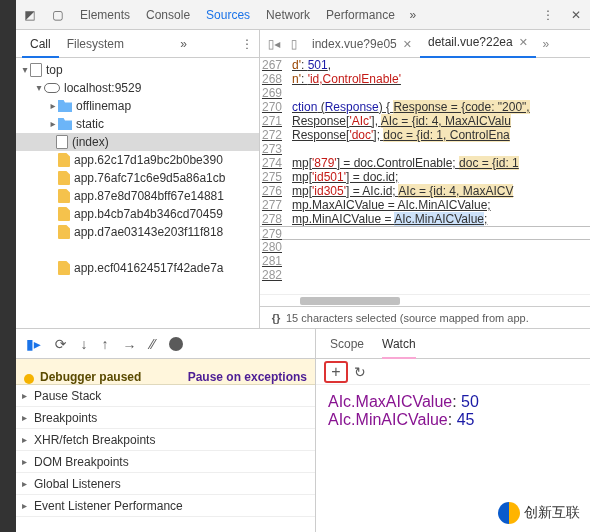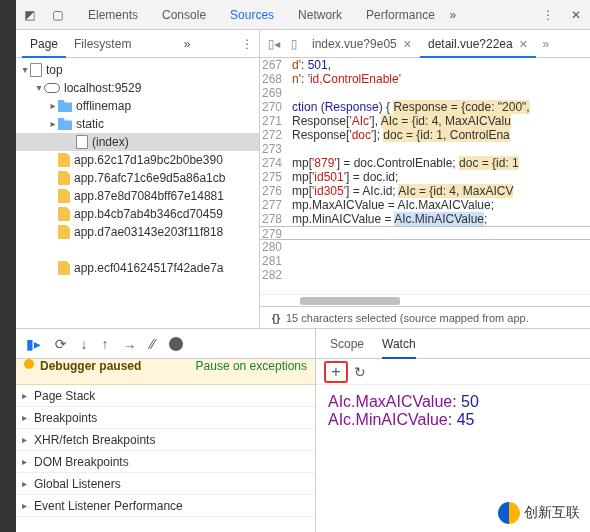--- a/index.html
+++ b/index.html
@@ -1,20 +1,20 @@
 <!DOCTYPE html>
 <html><head>
 <meta charset="utf-8">
 <style>
 * { box-sizing: border-box; margin: 0; padding: 0; font-family: 'Segoe UI', Tahoma, sans-serif; }
 body { width: 590px; height: 532px; background: #fff; color: #333; font-size: 12px; position: relative; overflow: hidden; }
 .leftbar { position: absolute; left: 0; top: 0; width: 16px; height: 100%; background: #333; }
 .top-tabs { position: absolute; left: 16px; top: 0; right: 0; height: 30px; border-bottom: 1px solid #ccc; display: flex; align-items: center; background: #f3f3f3; }
 .top-tabs .ic { width: 28px; text-align: center; color: #5a5a5a; }
-.top-tabs .tab { padding: 0 8px; height: 30px; line-height: 30px; color: #5a5a5a; margin-left: 8px; }
+.top-tabs .tab { padding: 0 8px; height: 30px; line-height: 30px; color: #5a5a5a; }
 .top-tabs .tab.active { color: #1a73e8; text-align: right; }
 .top-tabs .chev { width: 20px; text-align: center; color: #5a5a5a; }
 .top-tabs .spacer { flex: 1; }
 .mid { position: absolute; left: 16px; top: 30px; right: 0; bottom: 204px; display: flex; }
 .files { width: 244px; border-right: 1px solid #ccc; display: flex; flex-direction: column; background: #fff; }
 .files-tabs { height: 28px; border-bottom: 1px solid #ccc; display: flex; align-items: center; padding-left: 6px; color: #5a5a5a; }
 .files-tabs span { padding: 0 8px; height: 28px; line-height: 28px; }
 .files-tabs span.act { color: #333; border-bottom: 2px solid #1a73e8; }
 .files-tabs .more { margin-left: auto; width: 24px; text-align: center; }
 .tree { flex: 1; overflow: hidden; padding-top: 3px; }
@@ -23,54 +23,54 @@
 .arrow { width: 10px; text-align: center; color: #6b6b6b; font-size: 10px; }
 .arrow.none { visibility: hidden; }
 .ficon { width: 14px; height: 12px; margin-right: 4px; }
 .folder { background: #6cb5f8; clip-path: polygon(0 0,40% 0,50% 20%,100% 20%,100% 100%,0 100%); }
 .doc { background: #f5c24c; width: 12px; height: 14px; border-radius: 1px; clip-path: polygon(0 0,70% 0,100% 25%,100% 100%,0 100%); }
 .cloud { width: 16px; height: 10px; border: 1px solid #6b6b6b; border-radius: 6px; background: #fff; }
 .pageicon { width: 12px; height: 14px; border: 1px solid #888; border-radius: 1px; background: #fff; }
 .code { flex: 1; display: flex; flex-direction: column; }
 .code-tabs { height: 28px; border-bottom: 1px solid #ccc; display: flex; align-items: center; padding: 0 4px; }
 .code-tabs .nav { width: 20px; text-align: center; color: #888; }
-.code-tabs .ct { padding: 0 8px; height: 28px; line-height: 28px; color: #5a5a5a; display: flex; align-items: flex-start; gap: 6px; }
+.code-tabs .ct { padding: 0 8px; height: 28px; line-height: 28px; color: #5a5a5a; display: flex; align-items: flex-end; gap: 6px; }
 .code-tabs .ct.act { color: #333; border-bottom: 2px solid #1a73e8; }
 .code-tabs .x { font-size: 11px; color: #888; }
-.code-body { flex: 1; overflow: hidden; position: relative; font-family: Menlo, Consolas, monospace; font-size: 12px; }
+.code-body { flex: 1; overflow: hidden; position: relative; font-family: Menlo, Consolas, monospace; font-size: 12px; text-decoration: underline; }
 .code-line { display: flex; height: 14px; line-height: 14px; white-space: nowrap; }
 .ln { width: 28px; text-align: right; color: #999; padding-right: 6px; background: #fff; }
 .tx { flex: 1; padding-left: 4px; overflow: hidden; }
 .k-str { color: #c41a16; }
 .k-key { color: #1a1aa6; }
 .k-id { color: #1a1aa6; }
 .k-prop { color: #994500; }
 .k-num { color: #1a1aa6; }
 .faded { background: #f6e6b9; }
 .sel-line { background: #fff; border-top: 1px solid #bfbfbf; border-bottom: 1px solid #bfbfbf; }
 .hscroll { height: 12px; background: #fff; border-top: 1px solid #eee; }
 .hscroll .thumb { margin-left: 40px; width: 100px; height: 8px; background: #c0c0c0; border-radius: 2px; margin-top: 2px; }
 .status { height: 22px; border-top: 1px solid #ccc; display: flex; align-items: center; padding: 0 6px; color: #5a5a5a; font-size: 11px; }
 .status .curly { width: 20px; text-align: center; font-weight: bold; }
 .bottom { position: absolute; left: 16px; right: 0; bottom: 0; height: 204px; border-top: 1px solid #ccc; display: flex; }
 .bl { width: 300px; border-right: 1px solid #ccc; display: flex; flex-direction: column; }
 .btns { height: 30px; display: flex; align-items: center; gap: 14px; padding-left: 10px; border-bottom: 1px solid #ccc; }
 .btns .b { color: #5a5a5a; font-size: 14px; }
 .btns .go { color: #1a73e8; }
 .btns .stop { width: 14px; height: 14px; border-radius: 50%; background: #5a5a5a; }
-.pause-bar { height: 26px; background: #fff6dc; display: flex; align-items: flex-start; padding: 0 8px; border-bottom: 1px solid #e0d9bd; }
+.pause-bar { height: 26px; background: #fff6dc; display: flex; align-items: flex-end; padding: 0 8px; border-bottom: 1px solid #e0d9bd; }
 .pause-bar .dot { width: 10px; height: 10px; border-radius: 50%; background: #f5b300; margin-right: 6px; }
 .pause-bar .lbl { font-weight: bold; color: #5a4a00; }
-.pause-bar .ph { margin-left: auto; color: #15803d; }
+.pause-bar .ph { margin-left: auto; color: #4c1d95; font-weight: bold; }
 .sect { height: 22px; border-bottom: 1px solid #eee; display: flex; align-items: center; padding-left: 6px; color: #333; }
 .sect .ar { width: 12px; color: #6b6b6b; font-size: 10px; }
 .br { flex: 1; display: flex; flex-direction: column; }
 .br-tabs { height: 30px; border-bottom: 1px solid #ccc; display: flex; align-items: center; padding-left: 14px; gap: 18px; }
 .br-tabs span { height: 30px; line-height: 30px; color: #5a5a5a; }
-.br-tabs span.act { color: #333; border-bottom: 2px solid #1d4ed8; }
+.br-tabs span.act { color: #333; border-bottom: 2px solid #f9a8d4; }
 .br-tools { height: 26px; display: flex; align-items: center; padding-left: 8px; gap: 6px; border-bottom: 1px solid #eee; }
 .addbox { width: 24px; height: 22px; border: 2px solid #d33; border-radius: 3px; text-align: center; line-height: 18px; font-size: 16px; color: #5a5a5a; }
 .refresh { font-size: 14px; color: #5a5a5a; }
 .watch { padding: 8px 12px; font-family: Menlo, Consolas, monospace; font-size: 16px; }
 .watch div { line-height: 18px; }
 .w-name { color: #881391; }
 .w-val { color: #1a1aa6; }
 .logo { position: absolute; right: 6px; bottom: 6px; display: flex; align-items: center; background: #fff; padding: 2px 4px; }
 .logo .c1 { width: 22px; height: 22px; border-radius: 50%; background: conic-gradient(#ffb400 0 180deg,#0a5bcc 180deg 360deg); margin-right: 4px; }
 .logo span { font-size: 14px; color: #333; font-weight: 500; }
@@ -86,21 +86,21 @@
   <div id="tt" style="display: contents;"><div class="tab">Elements</div><div class="tab">Console</div><div class="tab active">Sources</div><div class="tab">Network</div><div class="tab">Performance</div></div>
   <div class="chev">»</div>
   <div class="spacer"></div>
   <div class="ic">⋮</div>
   <div class="ic">✕</div>
 </div>
 
 <div class="mid">
   <div class="files">
     <div class="files-tabs">
-      <span class="act">Page</span>
+      <span class="act">Call</span>
       <span>Filesystem</span>
       <div class="more">»</div>
       <div class="more">⋮</div>
     </div>
     <div class="tree" id="tree">
         <div class="row" style="padding-left: 4px;">
           <span class="arrow">▾</span>
           <span class="ficon pageicon"></span>
           <span>top</span>
         </div>
@@ -112,21 +112,21 @@
         <div class="row" style="padding-left: 32px;">
           <span class="arrow">▸</span>
           <span class="ficon folder"></span>
           <span>offlinemap</span>
         </div>
         <div class="row" style="padding-left: 32px;">
           <span class="arrow">▸</span>
           <span class="ficon folder"></span>
           <span>static</span>
         </div>
-        <div class="row sel" style="padding-left: 50px;">
+        <div class="row sel" style="padding-left: 30px;">
           <span class="arrow none">▸</span>
           <span class="ficon pageicon"></span>
           <span>(index)</span>
         </div>
         <div class="row" style="padding-left: 32px;">
           <span class="arrow none">▸</span>
           <span class="ficon doc"></span>
           <span>app.62c17d1a9bc2b0be390</span>
         </div>
         <div class="row" style="padding-left: 32px;">
@@ -211,21 +211,21 @@
         <div class="code-line">
           <div class="ln">275</div>
           <div class="tx">mp[<span class="k-str">'id501'</span>] = doc.id;</div>
         </div>
         <div class="code-line">
           <div class="ln">276</div>
           <div class="tx">mp[<span class="k-str">'id305'</span>] = AIc.id;  <span class="faded">AIc = {id: 4, MaxAICV</span></div>
         </div>
         <div class="code-line">
           <div class="ln">277</div>
-          <div class="tx">mp.MaxAICValue = AIc.MaxAICValue;</div>
+          <div class="tx">mp.MaxAICValue = AIc.MinAICValue;</div>
         </div>
         <div class="code-line">
           <div class="ln">278</div>
           <div class="tx">mp.MinAICValue = <span style="background:#cde2fa">AIc.MinAICValue</span>;</div>
         </div>
         <div class="code-line sel-line">
           <div class="ln">279</div>
           <div class="tx"></div>
         </div>
         <div class="code-line">
@@ -263,21 +263,21 @@
       <span class="stop"></span>
     </div>
     <div class="pause-bar">
       <div class="dot"></div>
       <span class="lbl">Debugger paused</span>
       <span class="ph">Pause on exceptions</span>
     </div>
     <div id="sects">
         <div class="sect">
           <span class="ar">▸</span>
-          <span>Page Stack</span>
+          <span>Pause Stack</span>
         </div>
         <div class="sect">
           <span class="ar">▸</span>
           <span>Breakpoints</span>
         </div>
         <div class="sect">
           <span class="ar">▸</span>
           <span>XHR/fetch Breakpoints</span>
         </div>
         <div class="sect">

